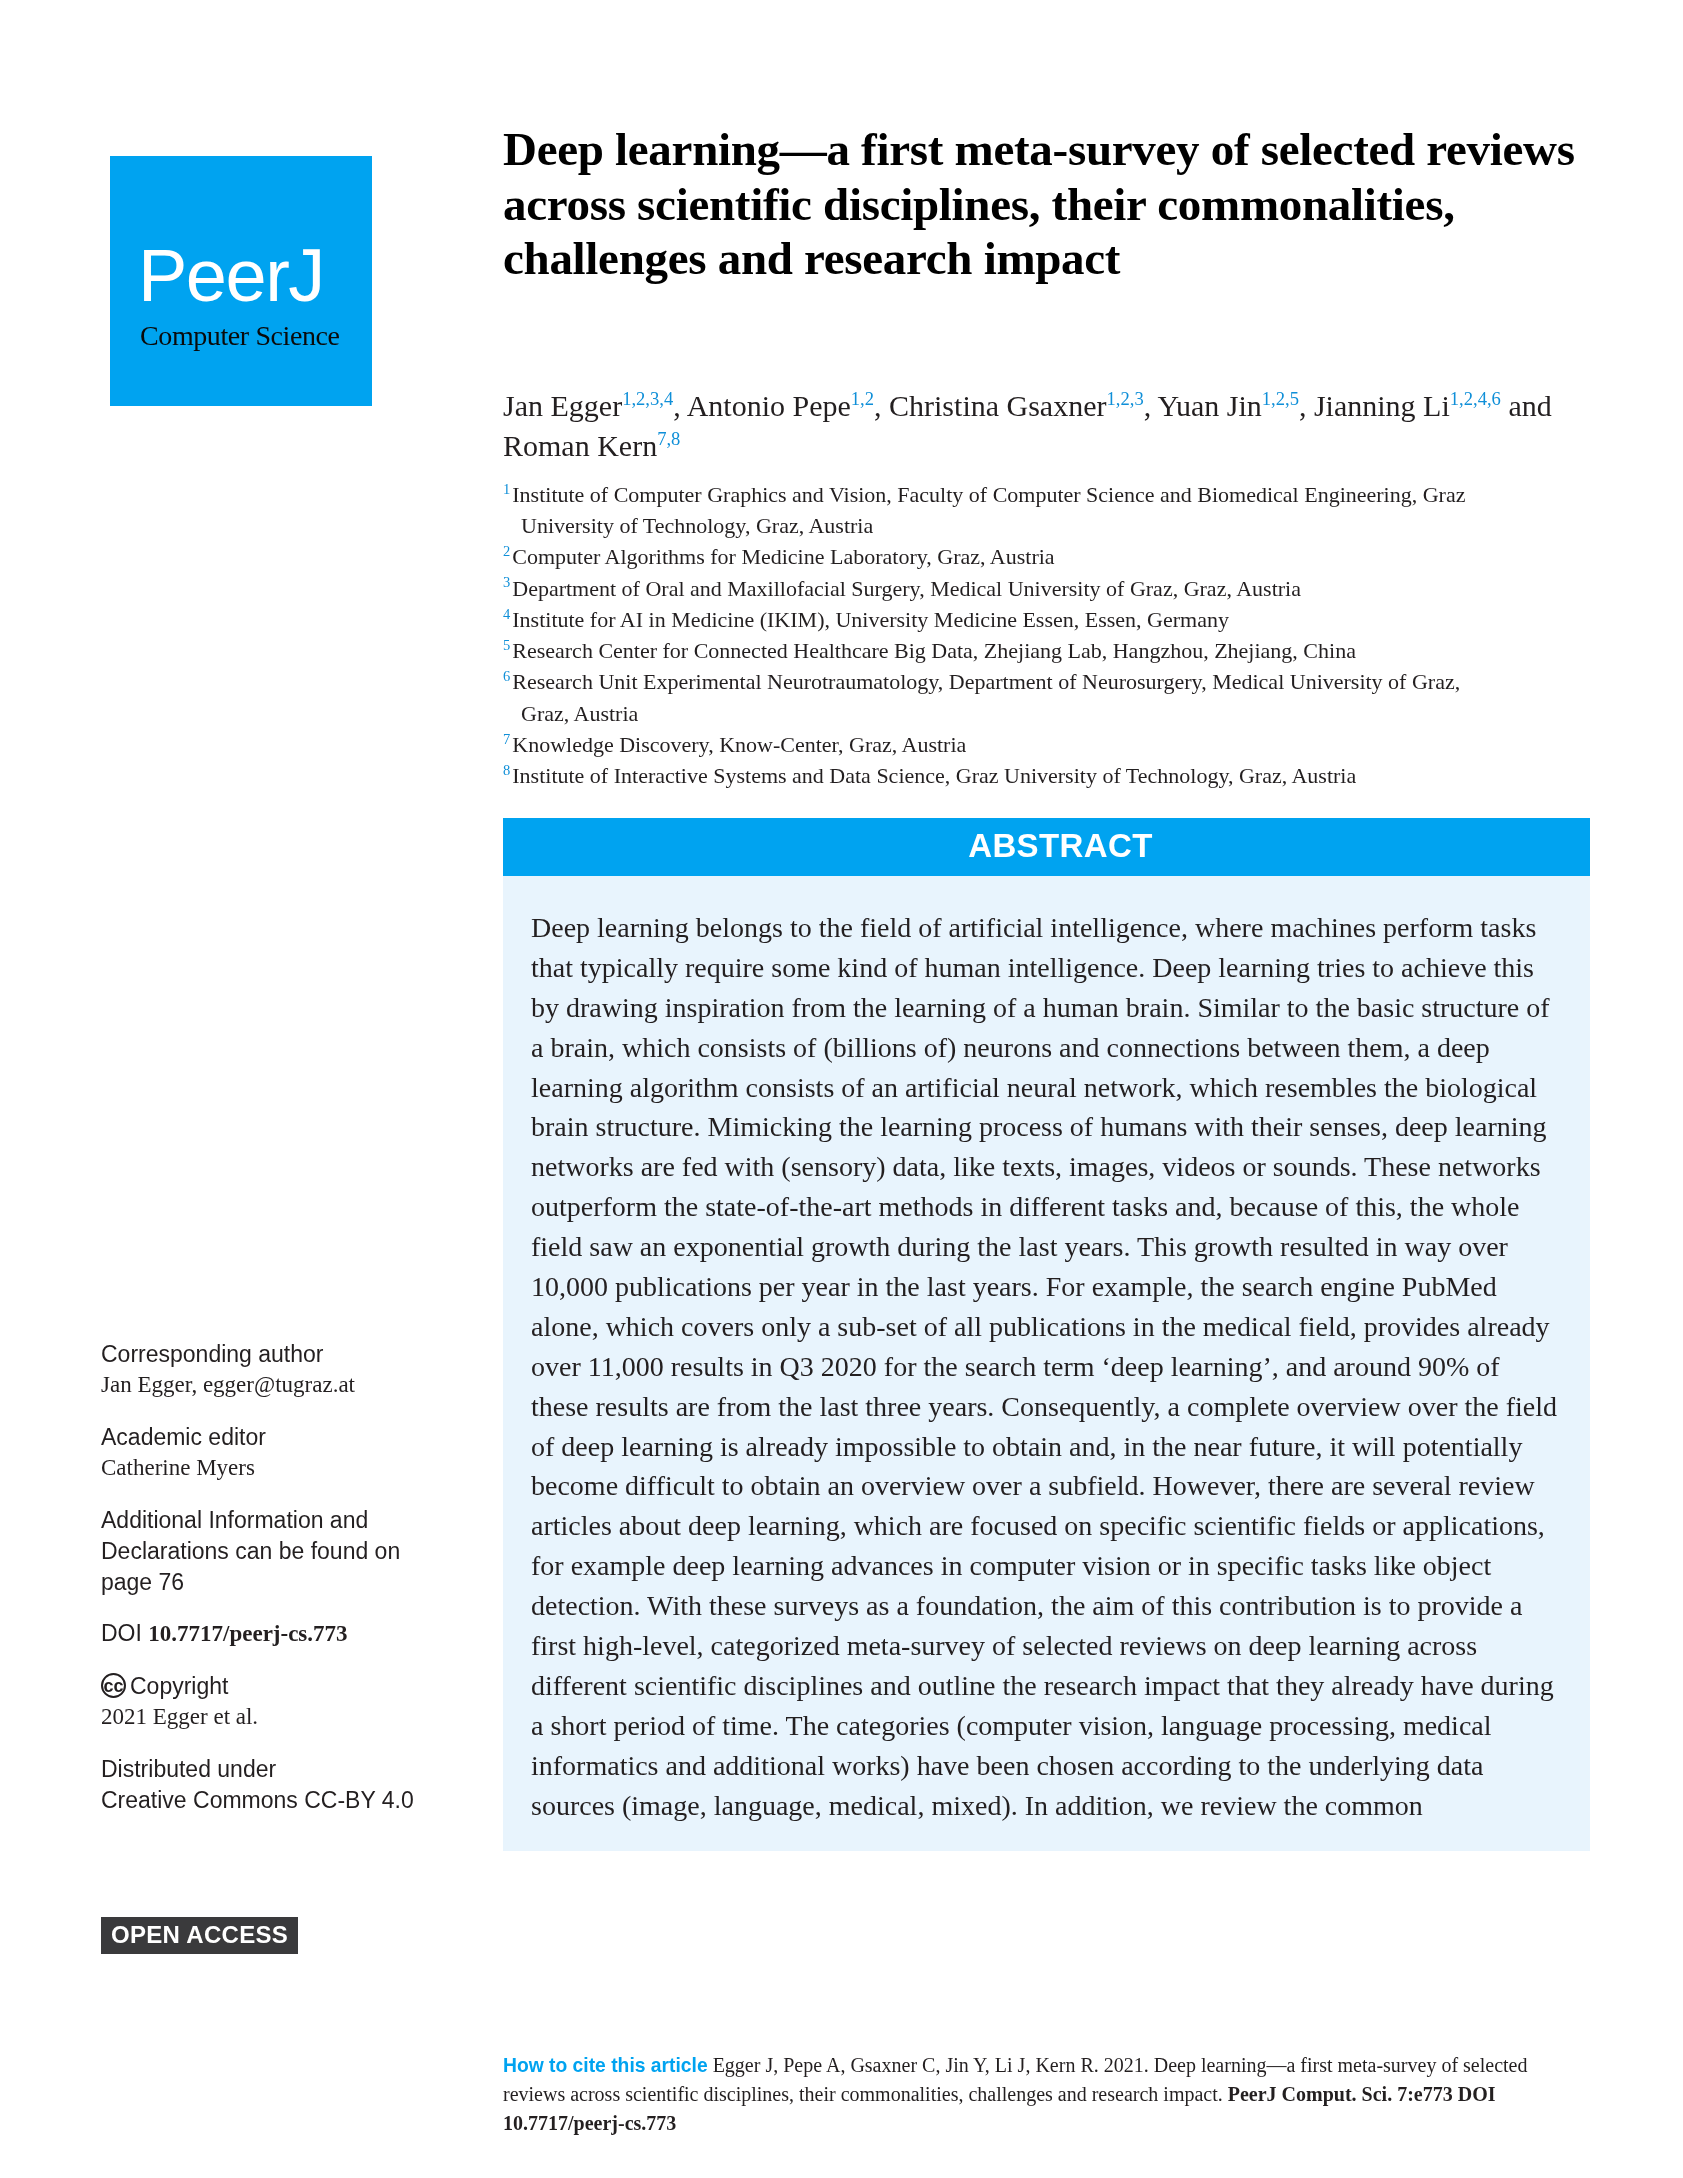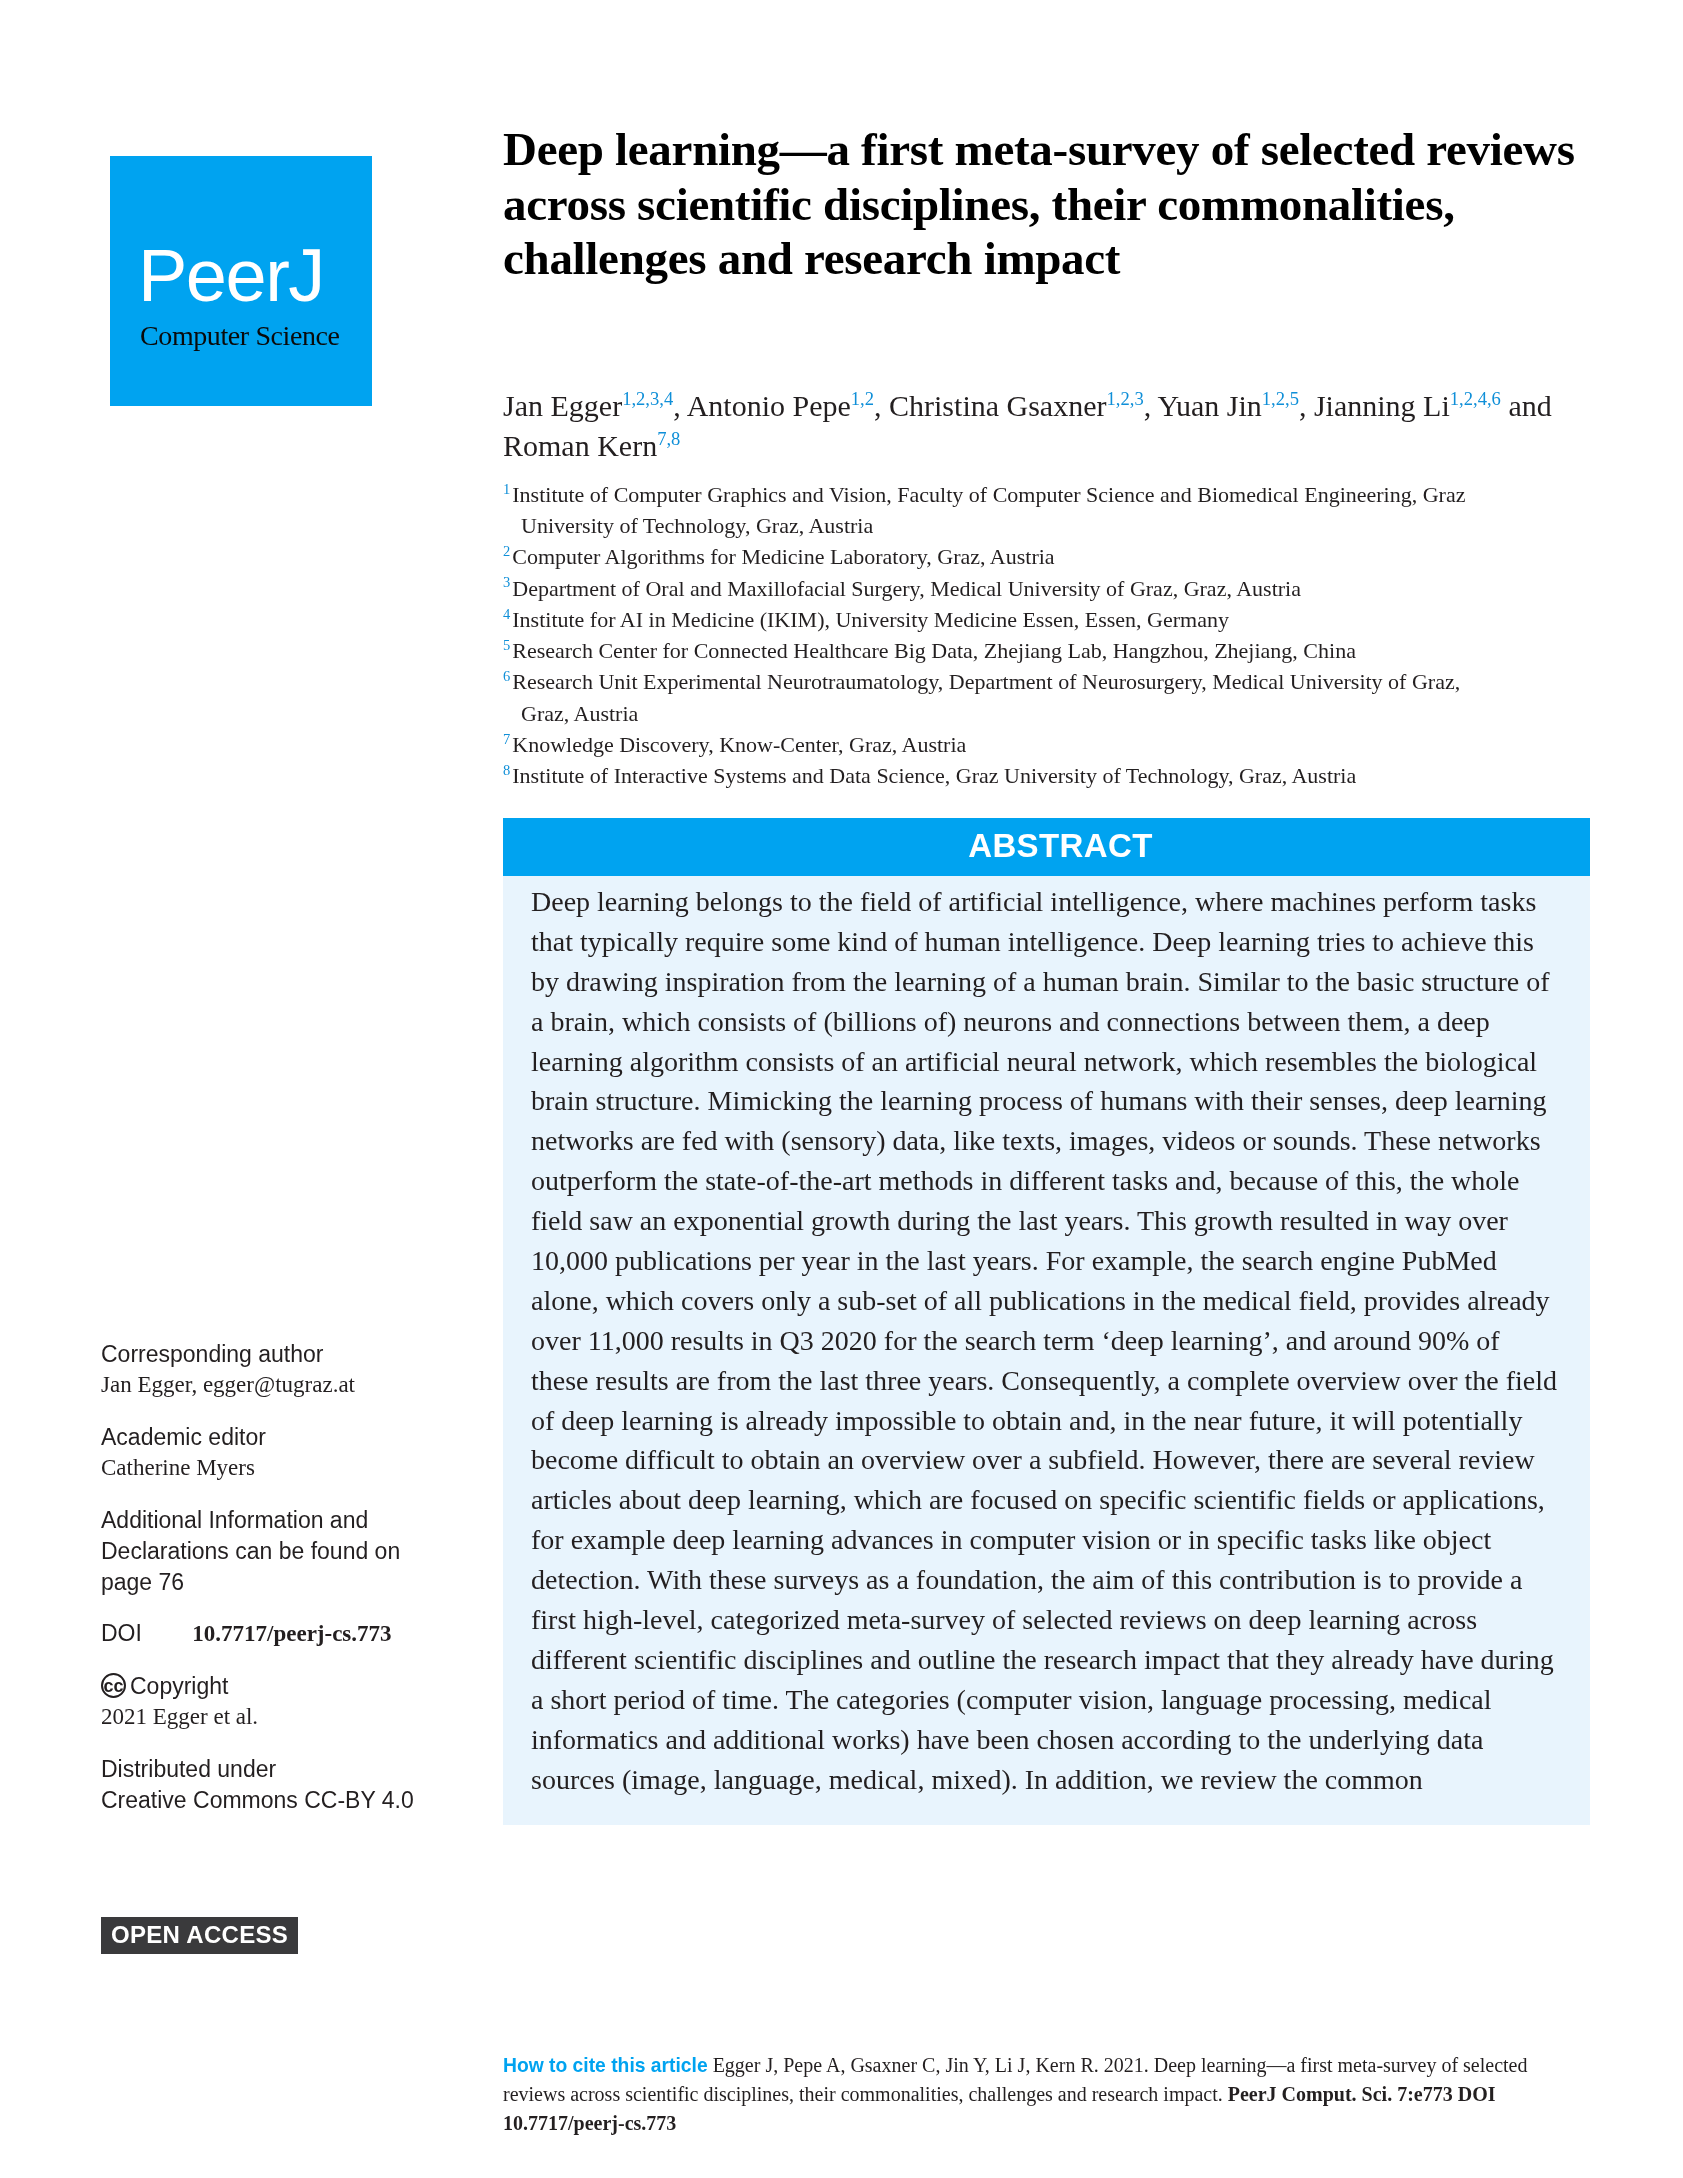--- a/index.html
+++ b/index.html
@@ -76,21 +76,20 @@
   .meta-value-serif {
     font-family: "Liberation Serif", serif;
     font-size: 23px;
     color: #231f20;
   }
   .meta-value-serif-bold {
     font-family: "Liberation Serif", serif;
     font-weight: bold;
     font-size: 23px;
     color: #231f20;
-    margin-left: 44px;
   }
   .meta-wrap { white-space: normal; }
 
   .cc-icon {
     display: inline-block;
     width: 25px;
     height: 25px;
     border: 2.5px solid #231f20;
     border-radius: 50%;
     position: relative;
@@ -197,21 +196,21 @@
     color: #ffffff;
     font-family: "Liberation Sans", sans-serif;
     font-weight: bold;
     font-size: 33px;
     letter-spacing: 0.4px;
     padding: 9px 0 11px 28px;
     text-align: center;
   }
   #abstract-body {
     background: #e8f4fd;
-    padding: 6px 30px 26px 28px;
+    padding: 32px 30px 26px 28px;
     font-family: "Liberation Serif", serif;
     font-size: 28px;
     line-height: 1.425;
     color: #231f20;
     text-align: left;
   }
 
   
   #footer-citation {
     position: absolute;

